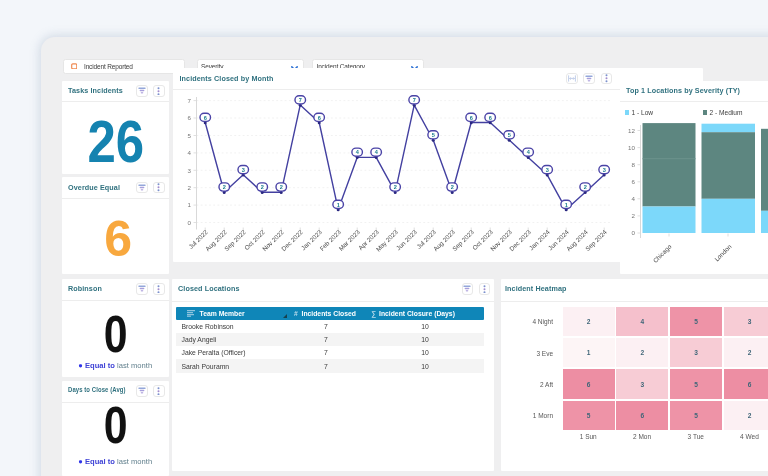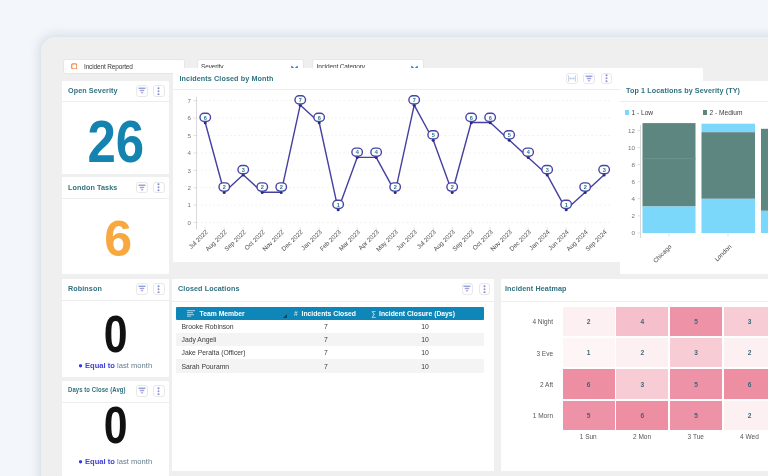--- a/index.html
+++ b/index.html
@@ -33,40 +33,40 @@
       </svg></span>
 </div>
 <div class="fbox" style="left:312px;top:58.5px;width:112px">
  <span style="margin-left:3.5px">Incident Category</span>
  <span style="position:absolute;right:5px;top:5px"><svg width="7" height="5" viewBox="0 0 7 5">
         <path d="M0.8 0.9 L3.5 3.6 L6.2 0.9" fill="none" stroke="#2a6fd4" stroke-width="1.5" stroke-linecap="round" stroke-linejoin="round"></path>
       </svg></span>
 </div>
 
 <div class="panel" style="left:61.5px;top:80.5px;width:107.5px;height:93.5px">
- <div class="ptitle">Open Severity</div>
+ <div class="ptitle">Tasks Incidents</div>
     <div class="psep" style="top:20.5px"></div>
  <div class="ibtn" style="left:74.5px;top:4.5px">
       <svg width="8" height="7" viewBox="0 0 8 7">
         <rect x="0.3" y="0.4" width="7.4" height="1.5" rx="0.75" fill="#94a7da"></rect>
         <rect x="1.6" y="2.7" width="4.8" height="1.5" rx="0.75" fill="#a89fdc"></rect>
         <rect x="2.7" y="5" width="2.6" height="1.5" rx="0.75" fill="#bdb3e3"></rect>
       </svg>
     </div>
     <div class="ibtn" style="left:91.5px;top:4.5px">
       <svg width="3" height="8.5" viewBox="0 0 3 8.5">
         <circle cx="1.5" cy="1.2" r="1" fill="#7c91cd"></circle>
         <circle cx="1.5" cy="4.25" r="1" fill="#a28bcd"></circle>
         <circle cx="1.5" cy="7.3" r="1" fill="#7c91cd"></circle>
       </svg>
     </div>
  <div class="bignum" style="top:61px;font-size:60px;color:#1583b0;transform:scaleX(.85);line-height:0">26</div>
 </div>
 <div class="panel" style="left:61.5px;top:177px;width:107.5px;height:97px">
- <div class="ptitle">London Tasks</div>
+ <div class="ptitle">Overdue Equal</div>
     <div class="psep" style="top:20.5px"></div>
  <div class="ibtn" style="left:74.5px;top:4.5px">
       <svg width="8" height="7" viewBox="0 0 8 7">
         <rect x="0.3" y="0.4" width="7.4" height="1.5" rx="0.75" fill="#94a7da"></rect>
         <rect x="1.6" y="2.7" width="4.8" height="1.5" rx="0.75" fill="#a89fdc"></rect>
         <rect x="2.7" y="5" width="2.6" height="1.5" rx="0.75" fill="#bdb3e3"></rect>
       </svg>
     </div>
     <div class="ibtn" style="left:91.5px;top:4.5px">
       <svg width="3" height="8.5" viewBox="0 0 3 8.5">

